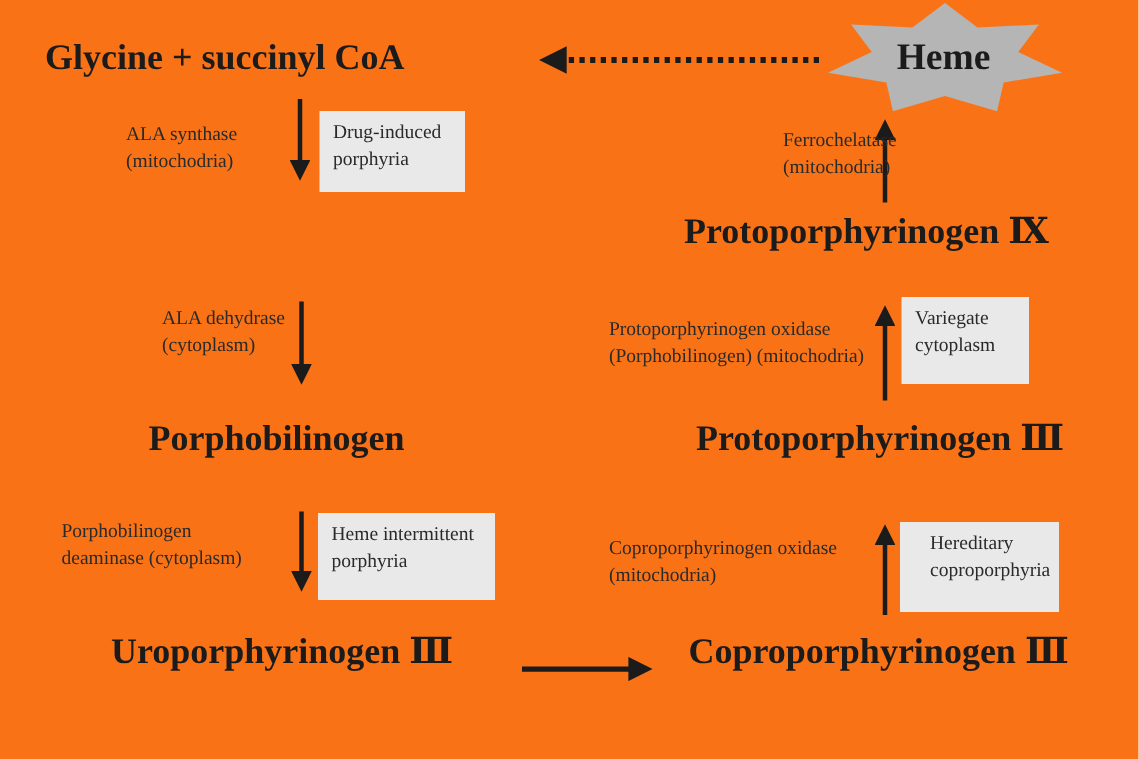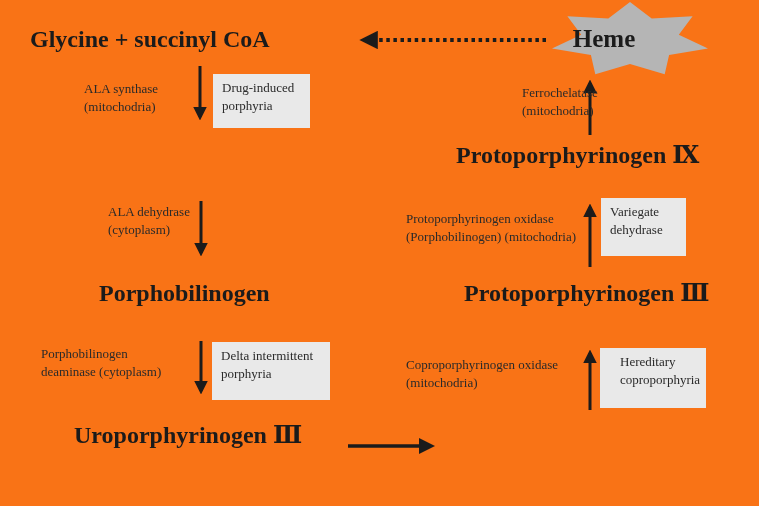--- a/index.html
+++ b/index.html
@@ -21,21 +21,21 @@
   .node {
     position: absolute;
     font-weight: bold;
     font-size: 24px;
     line-height: 1.1;
     white-space: nowrap;
     color: var(--ink, #1b1b1b);
   }
   .heme-label {
     position: absolute;
-    left: 604px; top: 39px;
+    left: 629px; top: 39px;
     transform: translate(-50%, -50%);
     font-weight: bold;
     font-size: 25px;
     white-space: nowrap;
     color: var(--ink, #1b1b1b);
   }
   .small {
     position: absolute;
     font-size: 13px;
     line-height: 1.42;
@@ -73,39 +73,40 @@
     <path d="M590,410 L590,353" stroke="#1b1b1b" stroke-width="3" fill="none" marker-end="url(#ah)"></path>
     <path d="M590,267 L590,207" stroke="#1b1b1b" stroke-width="3" fill="none" marker-end="url(#ah)"></path>
     <path d="M590,135 L590,83" stroke="#1b1b1b" stroke-width="3" fill="none" marker-end="url(#ah)"></path>
 
     <path d="M546,40 L364,40" stroke="#1b1b1b" stroke-width="4" stroke-dasharray="3.5 3.6" fill="none" marker-end="url(#ah)"></path>
   </svg>
 
   <div class="node" style="left:30px; top:26px;">Glycine + succinyl CoA</div>
   <div class="node" style="left:99px; top:280px;">Porphobilinogen</div>
   <div class="node" style="left:74px; top:422px;">Uroporphyrinogen Ⅲ</div>
+  <div class="node" style="left:459px; top:422px;">Coproporphyrinogen Ⅲ</div>
   <div class="node" style="left:464px; top:280px;">Protoporphyrinogen Ⅲ</div>
   <div class="node" style="left:456px; top:142px;">Protoporphyrinogen Ⅸ</div>
   <div class="heme-label">Heme</div>
 
   <div class="small" style="left:84px; top:80px;">ALA synthase
 (mitochodria)</div>
   <div class="small" style="left:80px; top:203px;margin-left:28px;">ALA dehydrase
 (cytoplasm)</div>
   <div class="small" style="left:41px; top:345px;">Porphobilinogen
 deaminase (cytoplasm)</div>
   <div class="small" style="left:406px; top:356px;">Coproporphyrinogen oxidase
 (mitochodria)</div>
   <div class="small" style="left:406px; top:210px;">Protoporphyrinogen oxidase
 (Porphobilinogen) (mitochodria)</div>
   <div class="small" style="left:482px; top:84px;margin-left:40px;">Ferrochelatase
 (mitochodria)</div>
 
   <div class="pbox" style="left:213px; top:74px; width:97px; height:54px;">Drug-induced
 porphyria</div>
-  <div class="pbox" style="left:212px; top:342px; width:118px; height:58px;">Delta intermittent
+  <div class="pbox" style="left:212px; top:342px; width:118px; height:58px;">Heme intermittent
 porphyria</div>
   <div class="pbox" style="left:601px; top:198px; width:85px; height:58px;">Variegate
-dehydrase</div>
+cytoplasm</div>
   <div class="pbox" style="left:600px; top:348px; width:106px; height:60px;padding-left:20px;">Hereditary
 coproporphyria</div>
 
 </div>
 
 </body></html>

